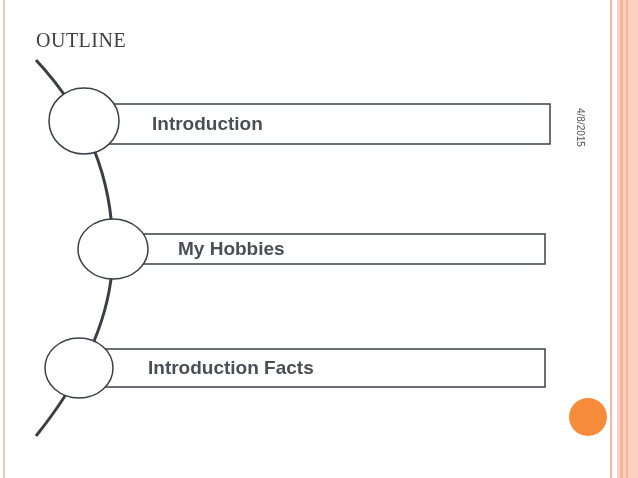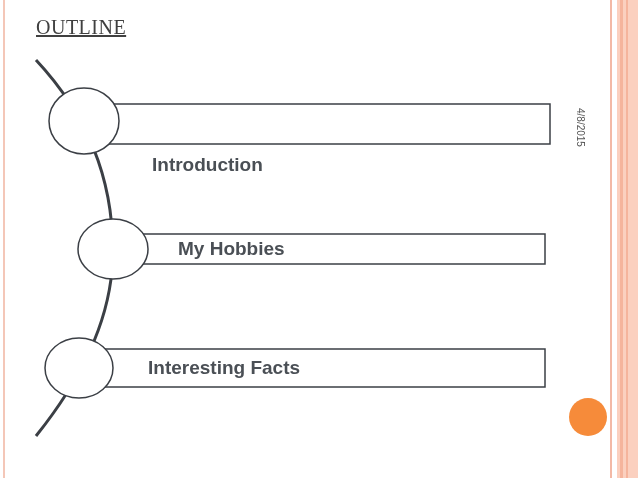--- a/index.html
+++ b/index.html
@@ -2,21 +2,21 @@
 <html><head>
 <meta charset="utf-8">
 <style>
   html,body{margin:0;padding:0;}
   body{width:638px;height:478px;position:relative;background:#fff;overflow:hidden;font-family:"Liberation Sans",sans-serif;}
   .lborder{position:absolute;left:3px;top:0;width:2px;height:478px;background:#f4c7b8;}
   .rb1{position:absolute;left:610px;top:0;width:2px;height:478px;background:#f3b9a6;}
   .rb2{position:absolute;left:617px;top:0;width:21px;height:478px;background:#fbd0bf;}
   .rb3{position:absolute;left:620px;top:0;width:3px;height:478px;background:#f5b49c;}
   .rb4{position:absolute;left:626px;top:0;width:2px;height:478px;background:#f5b49c;}
-  .title{position:absolute;left:36px;top:16px;font-family:"Liberation Serif",serif;font-size:20px;color:#404040;letter-spacing:0.5px;text-decoration:underline;}
+  .title{position:absolute;left:36px;top:29px;font-family:"Liberation Serif",serif;font-size:20px;color:#404040;letter-spacing:0.5px;}
   .date{position:absolute;left:586px;top:108px;font-size:10px;color:#555;transform-origin:left top;transform:rotate(90deg);white-space:nowrap;}
   .dot{position:absolute;left:569px;top:398px;width:38px;height:38px;border-radius:50%;background:#f68b3a;}
   svg{position:absolute;left:0;top:0;}
   .lbl{position:absolute;font-weight:bold;font-size:19px;color:#4a4f55;}
 </style>
 </head>
 <body>
 
 <div class="lborder"></div>
 <div class="rb1"></div>
@@ -30,17 +30,17 @@
 <svg width="638" height="478">
   <path d="M36 60 Q 120 150 112 270 Q 105 350 36 436" fill="none" stroke="#3b3f45" stroke-width="3"></path>
   <rect x="100" y="104" width="450" height="40" fill="#fff" stroke="#3b3f45" stroke-width="1.5"></rect>
   <rect x="110" y="234" width="435" height="30" fill="#fff" stroke="#3b3f45" stroke-width="1.5"></rect>
   <rect x="105" y="349" width="440" height="38" fill="#fff" stroke="#3b3f45" stroke-width="1.5"></rect>
   <ellipse cx="84" cy="121" rx="35" ry="33" fill="#fff" stroke="#3b3f45" stroke-width="1.5"></ellipse>
   <ellipse cx="113" cy="249" rx="35" ry="30" fill="#fff" stroke="#3b3f45" stroke-width="1.5"></ellipse>
   <ellipse cx="79" cy="368" rx="34" ry="30" fill="#fff" stroke="#3b3f45" stroke-width="1.5"></ellipse>
 </svg>
 
-<div class="lbl" style="left:152px;top:113px;margin-top:41px;">Introduction</div>
+<div class="lbl" style="left:152px;top:113px;">Introduction</div>
 <div class="lbl" style="left:178px;top:238px;text-align:right;">My Hobbies</div>
-<div class="lbl" style="left:148px;top:357px;">Interesting Facts</div>
+<div class="lbl" style="left:148px;top:357px;">Introduction Facts</div>
 
 <div class="dot"></div>
 
 </body></html>

